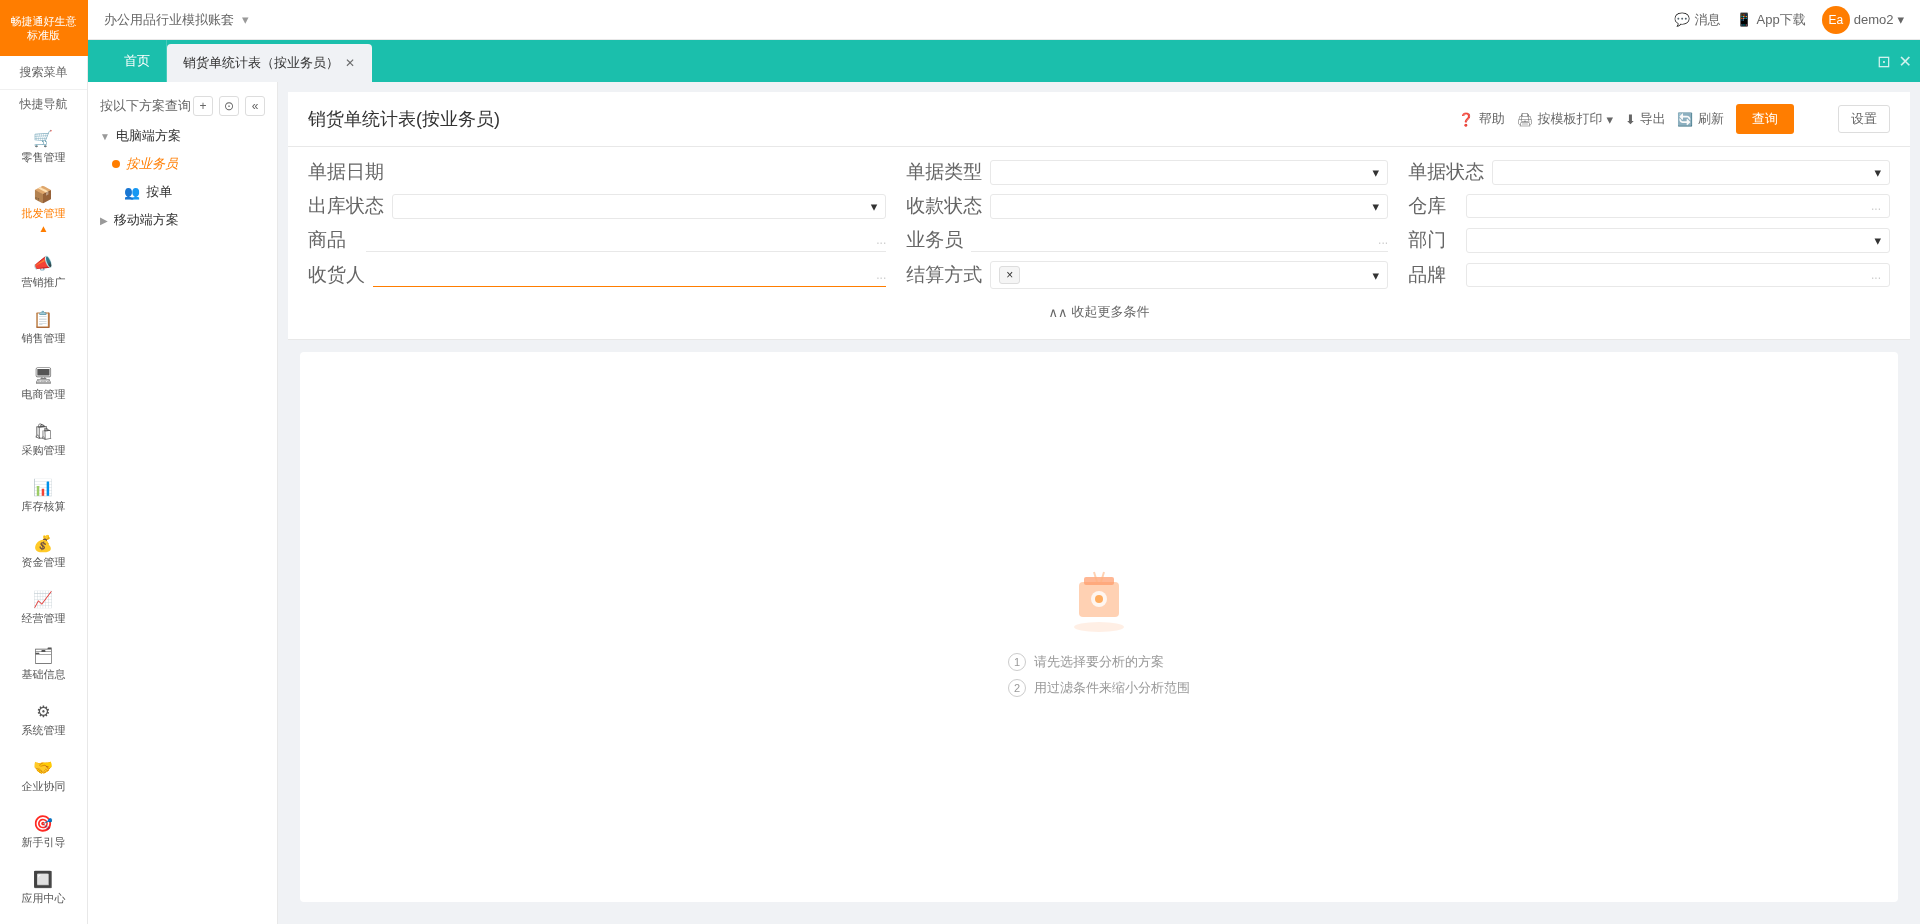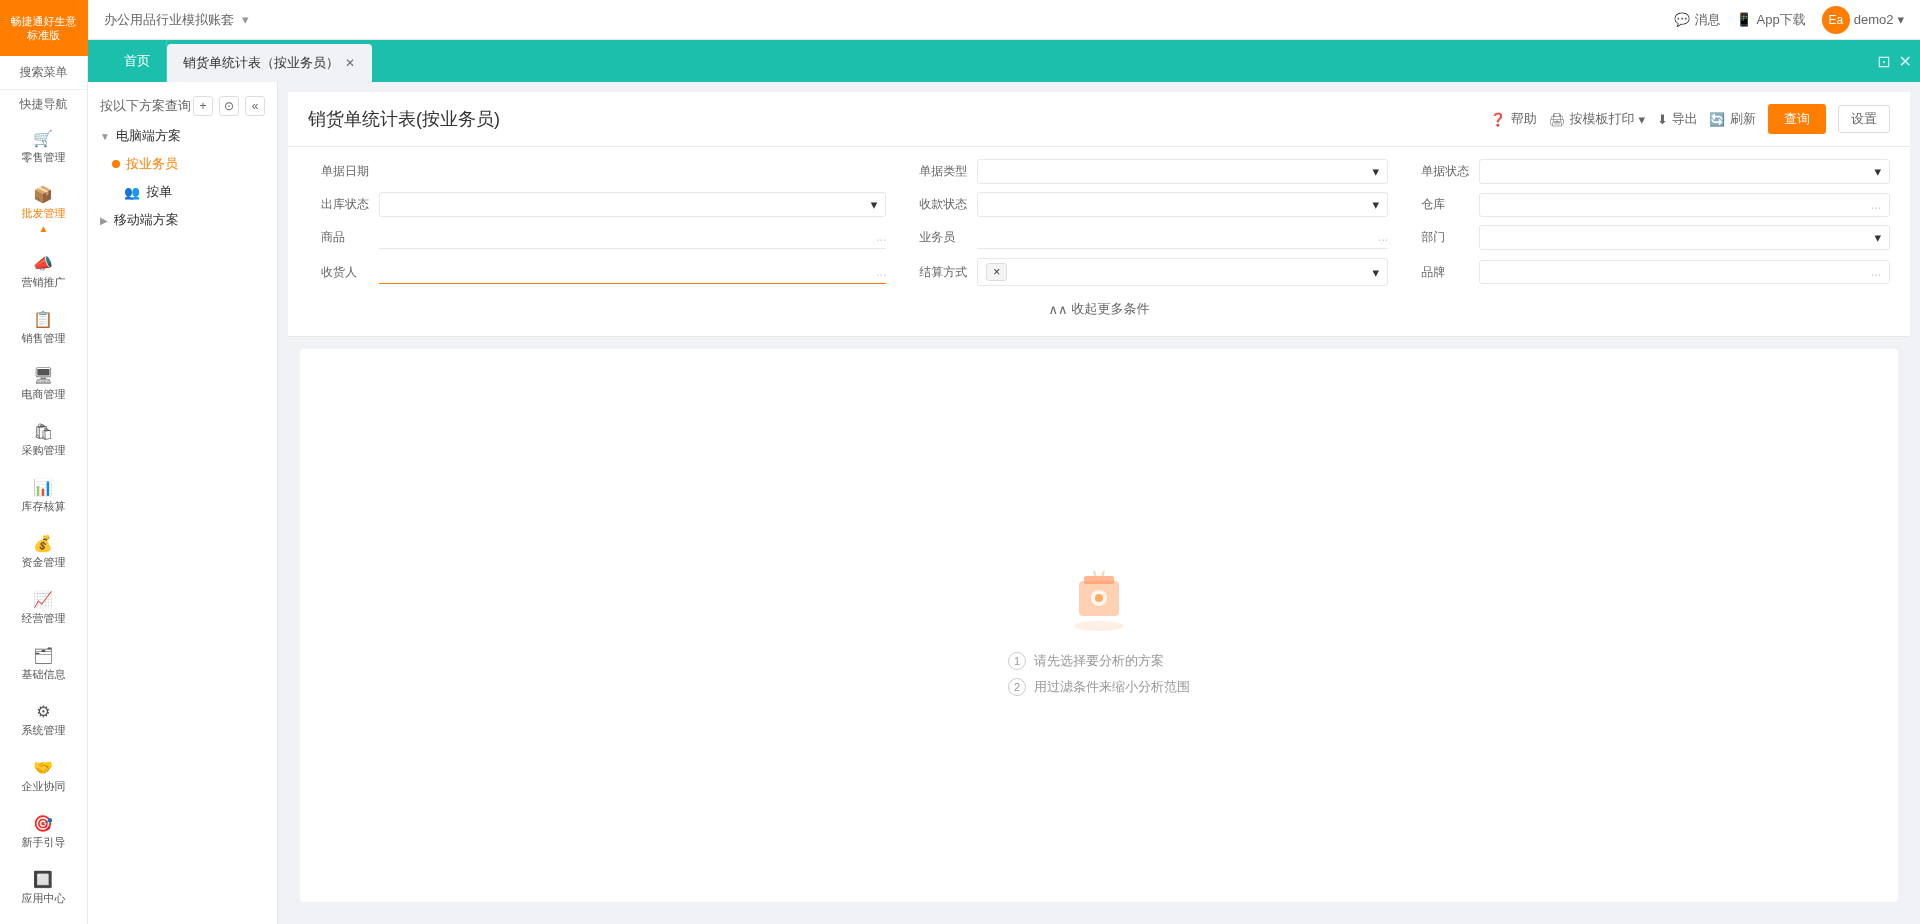--- a/index.html
+++ b/index.html
@@ -38,43 +38,43 @@
 
     
     .content { flex: 1; display: flex; overflow: hidden; background: #f0f2f5; }
 
     
     .left-panel { width: 190px; background: #fff; border-right: 1px solid #e8e8e8; padding: 8px 0; flex-shrink: 0; overflow-y: auto; }
     .left-panel-header { display: flex; align-items: center; justify-content: space-between; padding: 6px 12px; font-size: 13px; color: #666; }
     .left-panel-actions { display: flex; align-items: center; gap: 6px; }
     .left-panel-action { width: 20px; height: 20px; display: flex; align-items: center; justify-content: center; border: 1px solid #ddd; border-radius: 3px; cursor: pointer; font-size: 12px; color: #666; }
     .tree-item { padding: 5px 12px 5px 24px; display: flex; align-items: center; gap: 6px; cursor: pointer; font-size: 13px; color: #333; }
-    .tree-item.active { color: #ff7d00; }
+    .tree-item.active { color: #ff7d00; font-style: italic; }
     .tree-parent { padding: 5px 12px; display: flex; align-items: center; gap: 6px; cursor: pointer; font-size: 13px; color: #333; font-weight: 500; }
     .tree-icon-dot { width: 8px; height: 8px; border-radius: 50%; background: #ff7d00; flex-shrink: 0; }
     .tree-item-sub { padding: 5px 12px 5px 36px; display: flex; align-items: center; gap: 6px; cursor: pointer; font-size: 13px; color: #333; }
     .mobile-section { padding: 5px 12px; display: flex; align-items: center; gap: 6px; cursor: pointer; font-size: 13px; color: #333; }
 
     
     .right-panel { flex: 1; overflow-y: auto; padding: 10px; display: flex; flex-direction: column; }
 
     
     .page-header { background: #fff; padding: 12px 20px; display: flex; align-items: center; justify-content: space-between; border-bottom: 1px solid #e8e8e8; }
     .page-title { font-size: 18px; font-weight: 500; color: #333; }
     .page-actions { display: flex; align-items: center; gap: 12px; }
     .page-action { display: flex; align-items: center; gap: 4px; color: #666; font-size: 13px; cursor: pointer; }
     .page-action-btn { background: #ff7d00; color: #fff; border: none; padding: 6px 16px; border-radius: 3px; cursor: pointer; font-size: 13px; }
-    .page-action-btn-outline { background: #fff; color: #666; border: 1px solid #ddd; padding: 4px 12px; border-radius: 3px; cursor: pointer; font-size: 13px; }
+    .page-action-btn-outline { background: #fff; color: #666; border: 1px solid #ddd; padding: 4px 12px; border-radius: 3px; cursor: pointer; font-size: 13px; margin-left: 32px; }
 
     
     .filter-area { background: #fff; padding: 12px 20px; border-bottom: 1px solid #e8e8e8; }
     .filter-row { display: flex; align-items: center; gap: 0; margin-bottom: 8px; }
     .filter-row:last-child { margin-bottom: 0; }
     .filter-item { display: flex; align-items: center; flex: 1; min-width: 0; }
-    .filter-label { color: #666; font-size: 12px; white-space: nowrap; margin-right: 8px; min-width: 50px; margin-left: 13px; }
+    .filter-label { color: #666; font-size: 19px; white-space: nowrap; margin-right: 8px; min-width: 50px; }
     .filter-select { flex: 1; display: flex; align-items: center; justify-content: space-between; border: 1px solid #e8e8e8; border-radius: 3px; padding: 4px 8px; cursor: pointer; font-size: 13px; background: #fff; }
     .filter-ellipsis { color: #ccc; font-size: 12px; cursor: pointer; }
     .date-tabs { display: flex; align-items: center; gap: 4px; margin-left: 8px; }
     .date-tab { font-size: 12px; color: #666; cursor: pointer; padding: 2px 6px; border-radius: 3px; }
     .date-tab.active { background: #ff7d00; color: #fff; border-radius: 3px; }
     .date-range { font-size: 12px; color: #999; margin-left: 8px; }
     .collapse-btn { display: flex; align-items: center; justify-content: center; gap: 4px; color: #666; font-size: 13px; cursor: pointer; padding: 6px 0; }
 
     
     .empty-state { flex: 1; display: flex; flex-direction: column; align-items: center; justify-content: center; background: #fff; margin: 12px; border-radius: 4px; }

